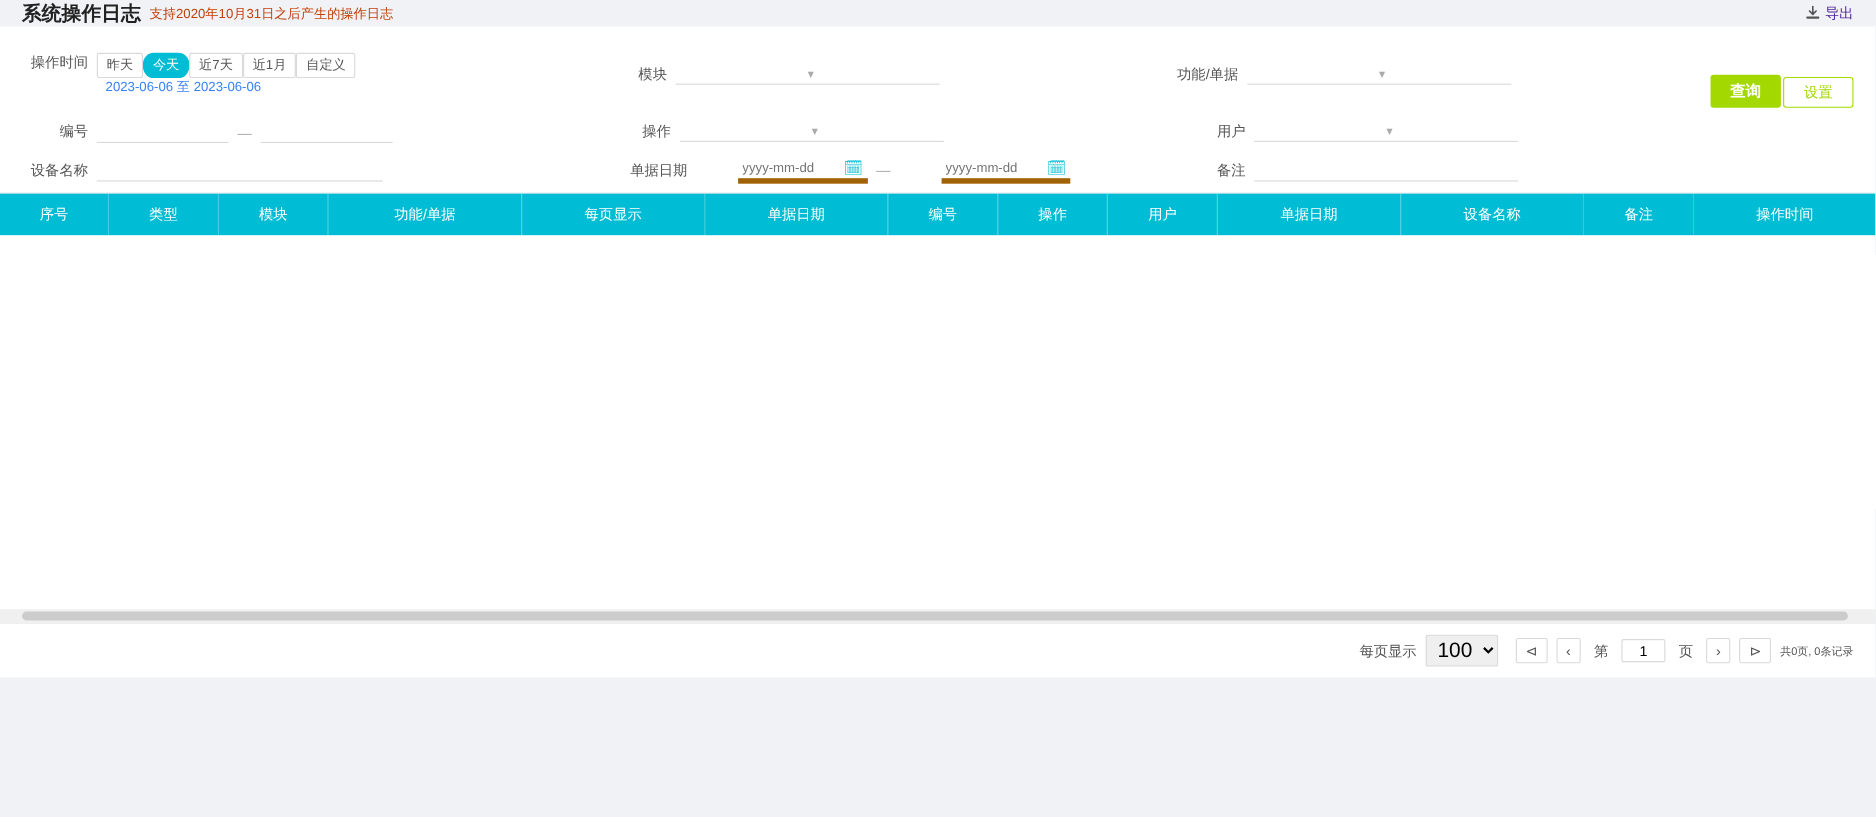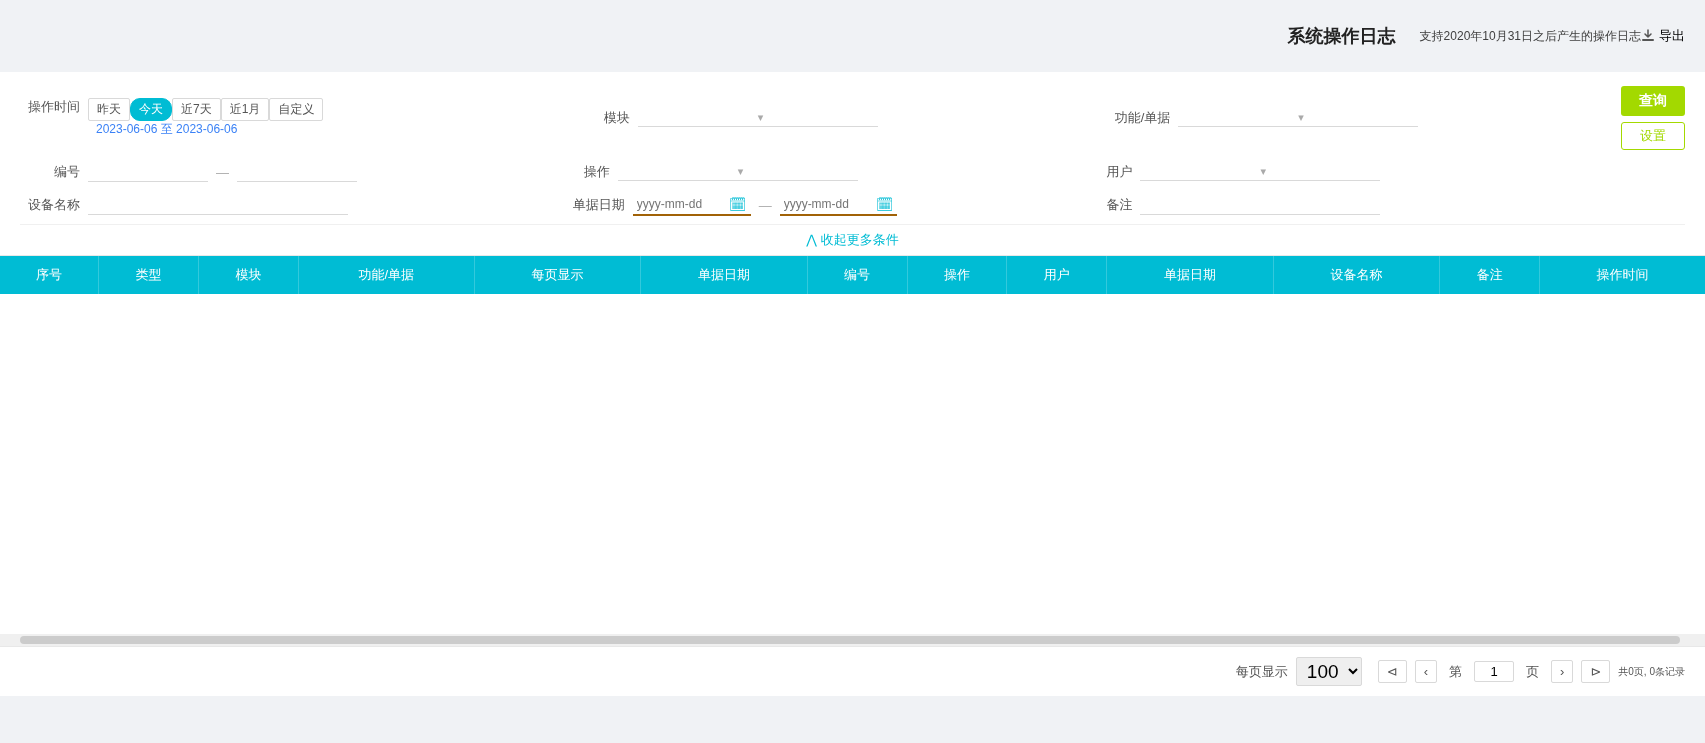--- a/index.html
+++ b/index.html
@@ -1,26 +1,26 @@
 <!DOCTYPE html>
 <html><head>
   <meta charset="utf-8">
   <style>
     * { box-sizing: border-box; margin: 0; padding: 0; }
     body { font-family: 'Microsoft YaHei', Arial, sans-serif; font-size: 13px; background: #f0f2f5; color: #333; }
 
     .page-header {
-      display: flex; align-items: center; justify-content: flex-end;
-      padding: 24px 20px; background: #f0f2f5;
+      display: flex; align-items: center; justify-content: space-between;
+      padding: 0 20px; background: #f0f2f5;
     }
     .page-title { font-size: 18px; font-weight: bold; color: #222; }
-    .page-subtitle { font-size: 12px; color: #404040; margin-left: 24px; }
+    .page-subtitle { font-size: 12px; color: #c2410c; margin-left: 8px; }
     .export-btn {
       display: flex; align-items: center; gap: 4px;
-      background: none; border: none; color: #000000; cursor: pointer; font-size: 13px;
+      background: none; border: none; color: #4c1d95; cursor: pointer; font-size: 13px;
     }
 
     .filter-area {
       background: #fff; padding: 14px 20px 0 20px; border-bottom: 1px solid #e8e8e8;
     }
     .filter-label {
       color: #555; font-size: 13px; white-space: nowrap; min-width: 60px; text-align: right; margin-right: 8px;
     }
     .filter-time-buttons { display: flex; align-items: center; gap: 0; }
     .time-btn {
@@ -46,28 +46,28 @@
     .dash { margin: 0 8px; color: #aaa; }
 
     .query-btn {
       background: #a3d900; color: #fff; border: none; padding: 6px 18px;
       border-radius: 3px; cursor: pointer; font-size: 14px; font-weight: bold;
     }
     .settings-btn {
       background: #fff; color: #a3d900; border: 1px solid #a3d900; padding: 4px 18px;
       border-radius: 3px; cursor: pointer; font-size: 13px; margin-top: 4px;
     }
-    .action-buttons { display: flex; flex-direction: column; align-items: flex-start; gap: 2px; }
+    .action-buttons { display: flex; flex-direction: row; align-items: flex-end; gap: 2px; margin-top: 28px; }
 
     .collapse-bar {
       text-align: center; padding: 6px; color: #00bcd4; cursor: pointer;
       font-size: 13px; border-top: 1px solid #f0f0f0; margin-top: 4px;
     }
 
-    .date-input-wrap { display: flex; align-items: center; border-bottom: 2px solid #a16207; padding: 2px 4px; }
+    .date-input-wrap { display: flex; align-items: center; border-bottom: 5px solid #a16207; padding: 2px 4px; margin-left: 38px; }
     .date-input-wrap input {
       border: none; outline: none; font-size: 12px; color: #bbb; width: 90px; background: transparent;
     }
     .calendar-icon { color: #00bcd4; font-size: 14px; cursor: pointer; margin-left: 2px; }
 
     
     .table-container { background: #fff; }
     table { width: 100%; border-collapse: collapse; }
     thead tr { background: #00bcd4; }
     thead th {
@@ -214,24 +214,20 @@
       </div>
     </div>
 
     <div style="display:flex;align-items:center;flex:2;margin-left:30px;">
       <span class="filter-label" style="min-width:60px;">备注</span>
       <input class="filter-input" style="width: 240px;">
     </div>
     <div style="margin-left:20px;width:120px;"></div>
   </div>
 
-  <div class="collapse-bar">
-    <span>⋀</span>
-    <span>收起更多条件</span>
-  </div>
 </div>
 
 <div class="table-container">
   <table>
     <thead>
       <tr>
         <th>序号</th>
         <th>类型</th>
         <th>模块</th>
         <th>功能/单据</th>

